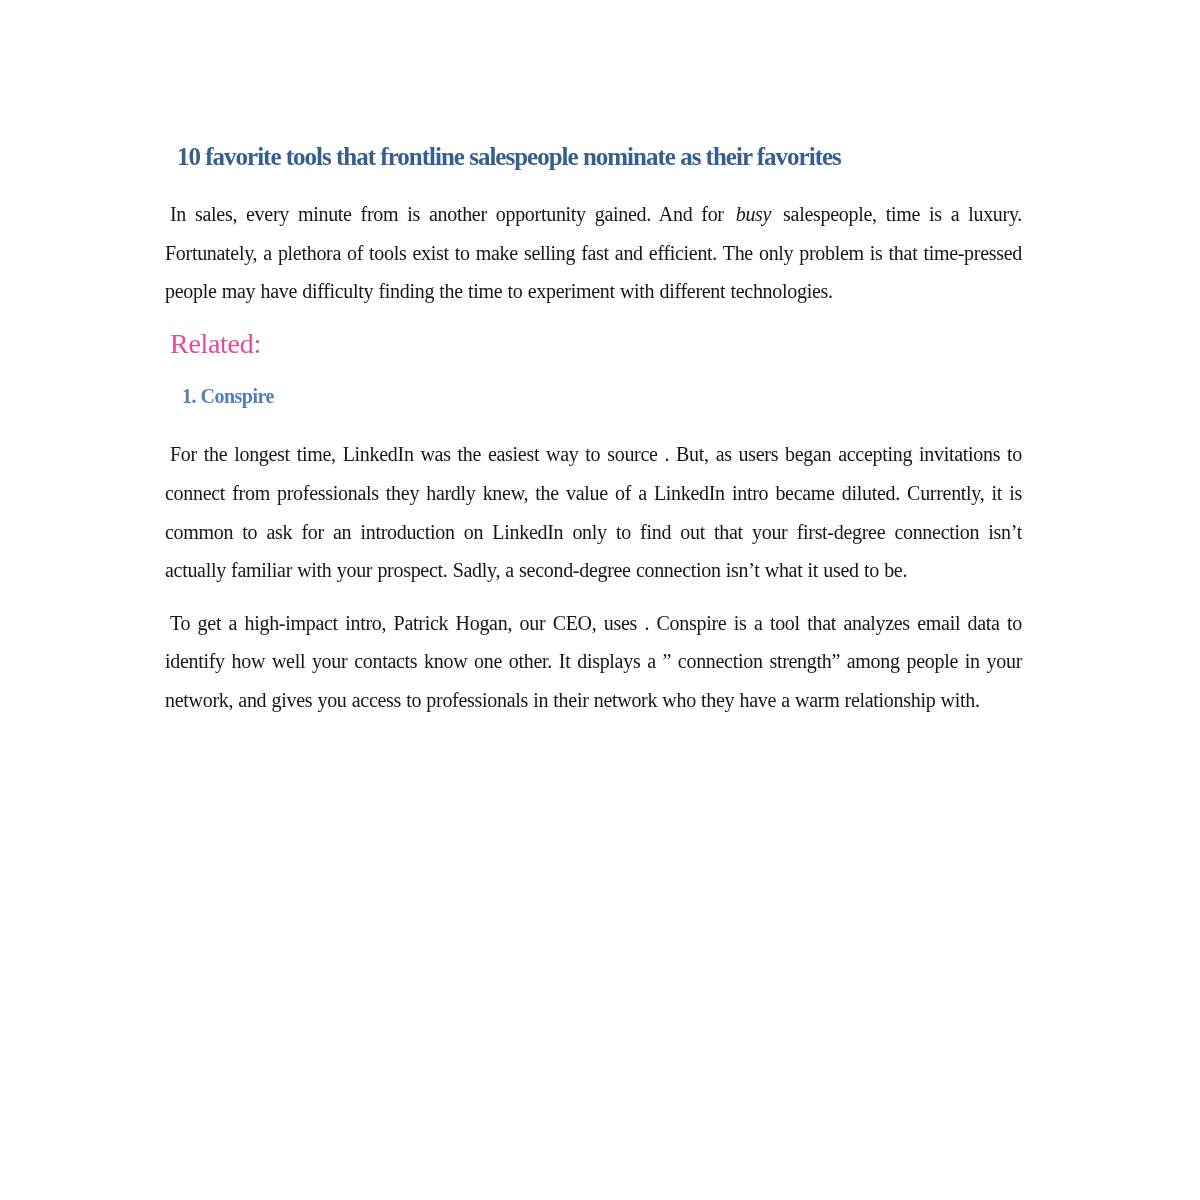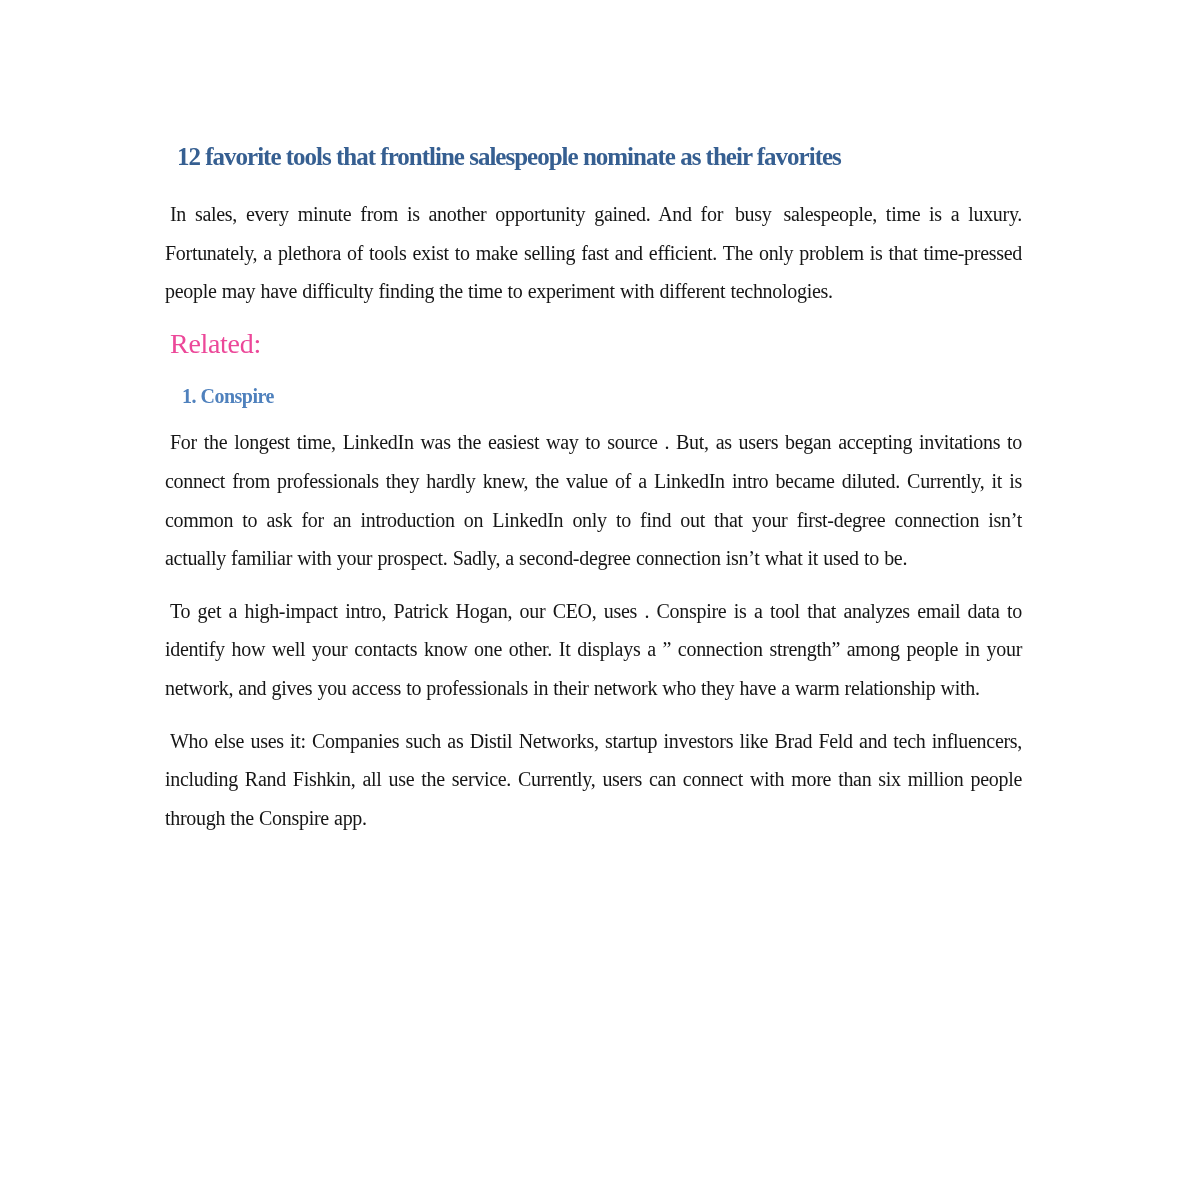--- a/index.html
+++ b/index.html
@@ -50,40 +50,40 @@
     text-indent: 5px;
   }
   .section-heading {
     font-size: 20px;
     font-weight: bold;
     line-height: 30px;
     letter-spacing: -0.5px;
     margin: 18px 0 0 17px;
   }
   .para.after-heading {
-    margin-top: 12px;
+    margin-top: 24px;
   }
   .em {
+    font-style: italic;
     padding: 0 3px;
     margin-top: 8px;
   }
 </style>
 </head>
 <body>
 
 <div class="page">
 
-  <h1 class="doc-title" style="color: rgb(54, 95, 145);">12 favorite tools that frontline salespeople nominate as their favorites</h1>
+  <h1 class="doc-title" style="color: rgb(54, 95, 145);">10 favorite tools that frontline salespeople nominate as their favorites</h1>
 
   <p class="para first"><span> In sales, every minute from is another opportunity gained. And for </span><span class="em">busy</span><span> salespeople, time is a luxury. Fortunately, a plethora of tools exist to make selling fast and efficient. The only problem is that time-pressed people may have difficulty finding the time to experiment with different technologies.</span></p>
 
   <p class="related-line">Related:</p>
 
 
   <h2 class="section-heading" style="color: rgb(79, 129, 189);">1. Conspire</h2>
 
   <p class="para after-heading"> For the longest time, LinkedIn was the easiest way to source . But, as users began accepting invitations to connect from professionals they hardly knew, the value of a LinkedIn intro became diluted. Currently, it is common to ask for an introduction on LinkedIn only to find out that your first-degree connection isn’t actually familiar with your prospect. Sadly, a second-degree connection isn’t what it used to be.</p>
 
   <p class="para"> To get a high-impact intro, Patrick Hogan, our CEO, uses . Conspire is a tool that analyzes email data to identify how well your contacts know one other. It displays a ” connection strength” among people in your network, and gives you access to professionals in their network who they have a warm relationship with.</p>
 
-  <p class="para"> Who else uses it: Companies such as Distil Networks, startup investors like Brad Feld and tech influencers, including Rand Fishkin, all use the service. Currently, users can connect with more than six million people through the Conspire app.</p>
 
 </div>
 
 </body></html>

